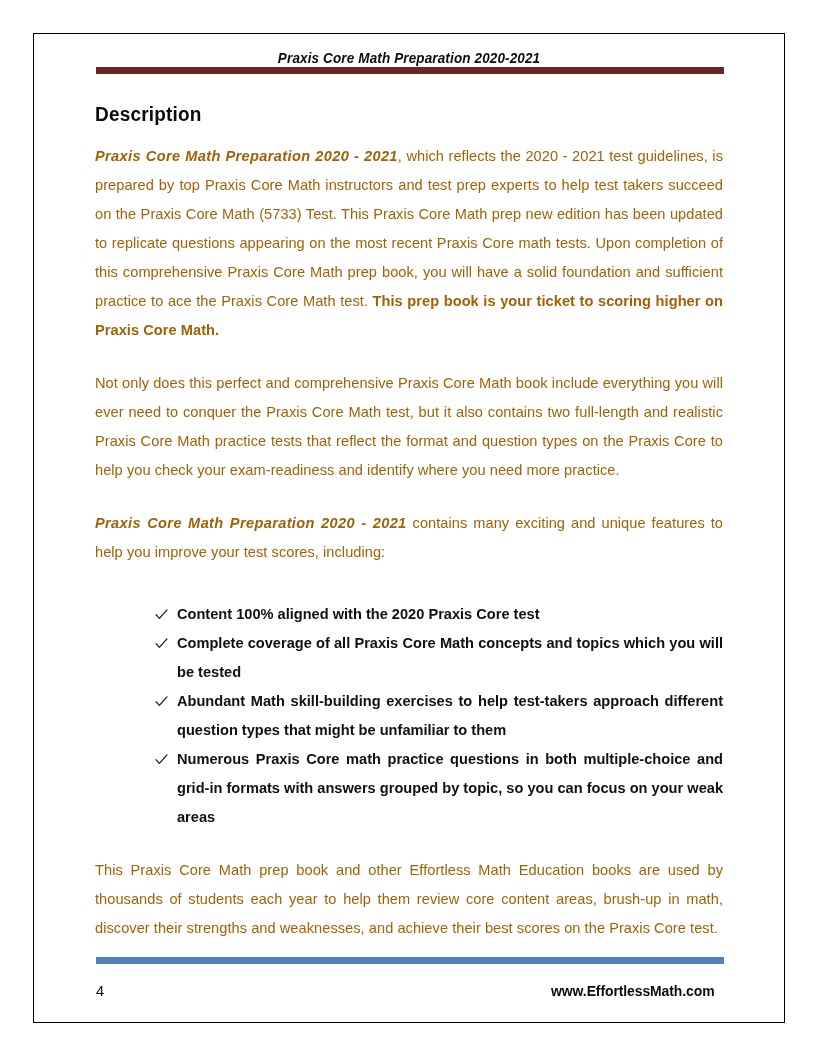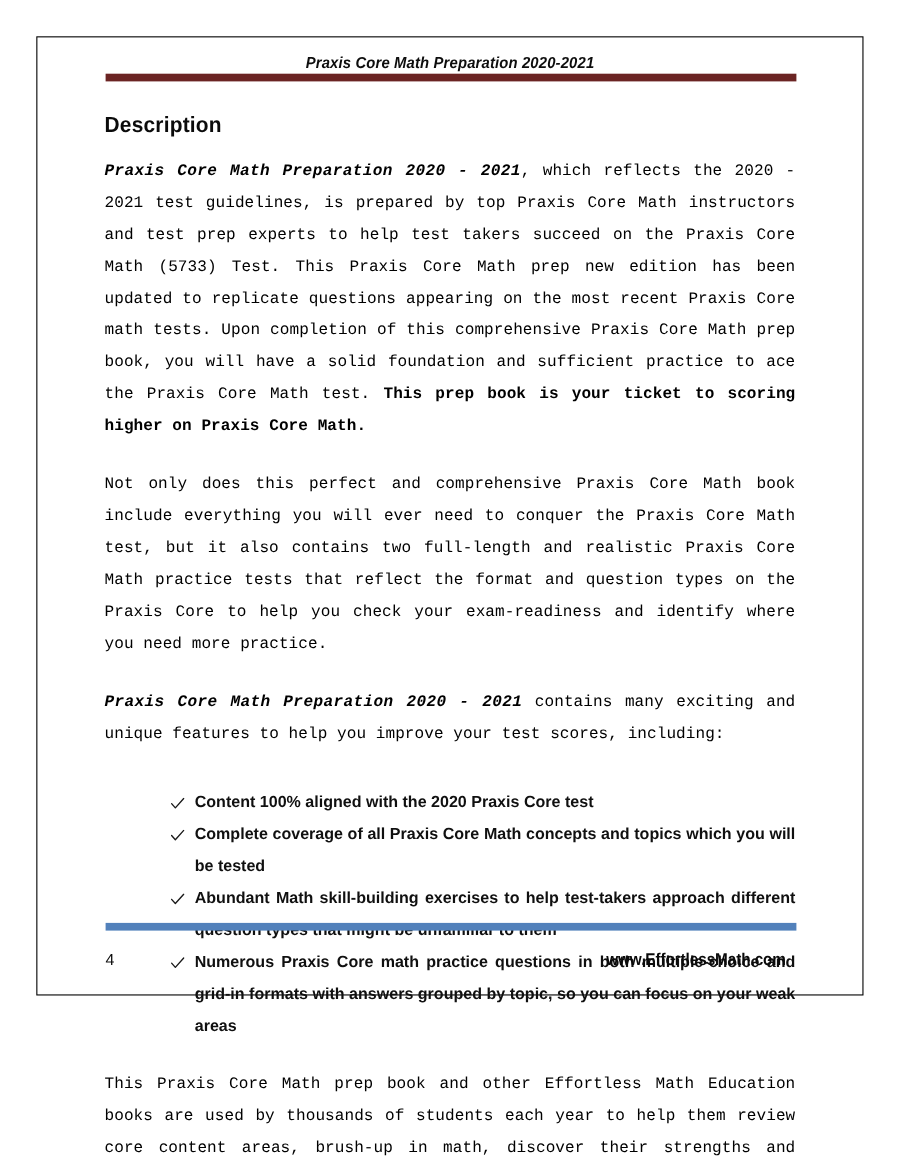--- a/index.html
+++ b/index.html
@@ -16,21 +16,21 @@
     font-family: "Liberation Sans", sans-serif;
     -webkit-font-smoothing: antialiased;
   }
 
   
   #page-sheet {
     position: absolute;
     left: 33px;
     top: 33px;
     width: 752px;
-    height: 872px;
+    height: 990px;
     background: #ffffff;
     border: 1.6px solid #000000;
     box-sizing: border-box;
   }
 
   
   .doc-header {
     position: absolute;
     left: 0;
     top: 15px;
@@ -73,24 +73,24 @@
     font-weight: bold;
     font-size: 20px;
     color: #0b0b0b;
     letter-spacing: 0.2px;
     transform: scaleX(0.95);
     transform-origin: left center;
   }
 
   p.para {
     margin: 0 0 24px 0;
-    font-family: Liberation Mono, monospace;
+    font-family: Liberation Sans, sans-serif;
     font-size: 14.6px;
     line-height: 29px;
-    color: #000000;
+    color: #a16207;
     text-align: justify;
     text-justify: inter-word;
     letter-spacing: 0.05px;
   }
 
   p.para.tight {
     margin-bottom: 33px;
   }
 
   p.para b,

